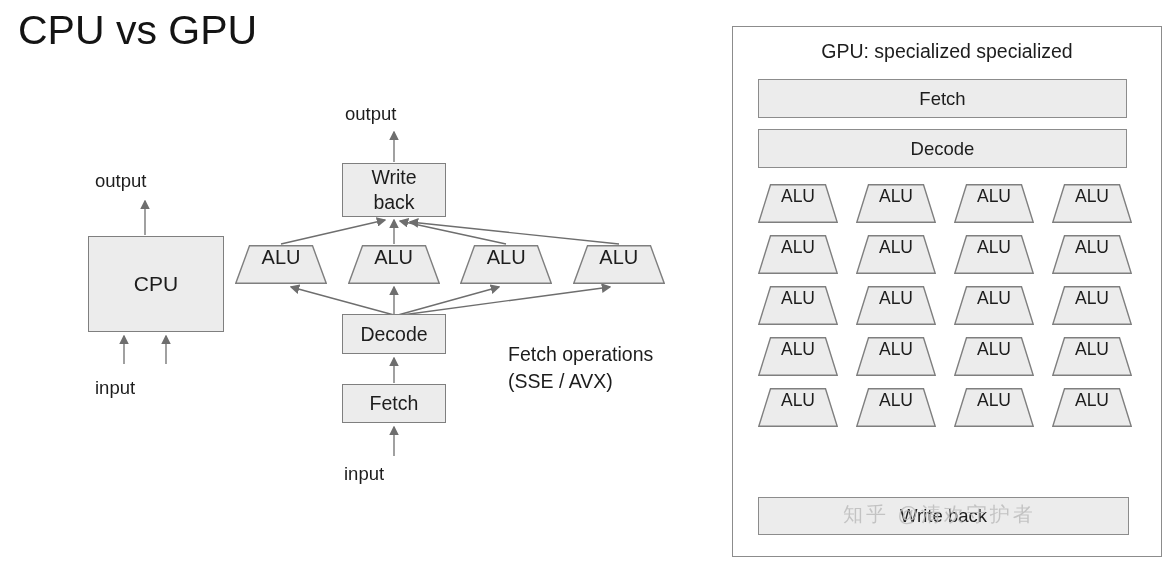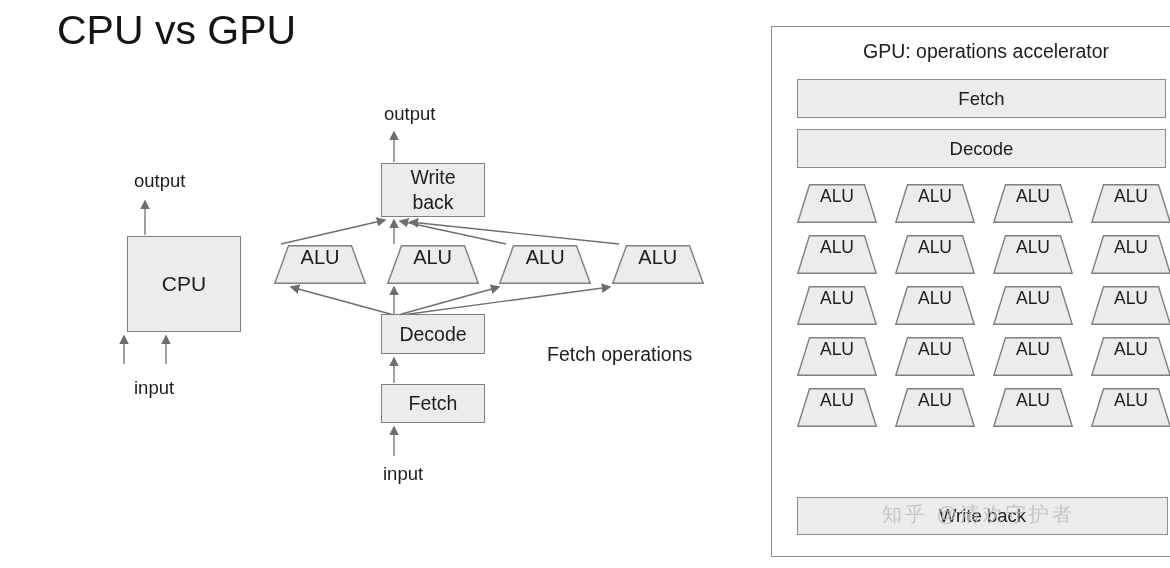--- a/index.html
+++ b/index.html
@@ -7,21 +7,21 @@
     --panel-border:#8c8c8c; --text:#1d1d1d; --watermark:#bdbdbd;
   }
   html,body{margin:0;padding:0;background:#fff;}
   #stage{
     position:relative; width:1170px; height:568px; background:#fff;
     font-family:"Liberation Sans","DejaVu Sans",sans-serif; color:var(--text);
     overflow:hidden;
   }
   #arrows{position:absolute;left:0;top:0;pointer-events:none;}
   #arrows line{stroke:var(--arrow);stroke-width:1.3;}
-  .abs{position:absolute;margin-left:39px;}
+  .abs{position:absolute;}
   .page-title{font-size:41px;font-weight:400;color:#141414;letter-spacing:0;line-height:1.1;}
   .lbl{font-size:18.5px;text-align:left;line-height:1.2;}
   .box{
     background:var(--box-fill); border:1.5px solid var(--box-border);
     display:flex;align-items:center;justify-content:center;text-align:center;
     box-sizing:border-box; font-size:19.5px;
   }
   .wb-inner{display:inline-block;width:62px;line-height:1.3;}
   .alu-row{display:grid;grid-template-columns:repeat(4,92px);column-gap:20.6px;}
   .alu-cell{position:relative;width:92px;height:25px;text-decoration:underline;}
@@ -82,21 +82,21 @@
       <line x1="398" y1="315" x2="499" y2="287" marker-end="url(#ah)"></line>
       <line x1="402" y1="315" x2="610" y2="287" marker-end="url(#ah)"></line>
       <line x1="394" y1="383" x2="394" y2="358" marker-end="url(#ah)"></line>
       <line x1="394" y1="456" x2="394" y2="427" marker-end="url(#ah)"></line>
     </g>
   </svg>
 
   <div class="abs page-title" style="left:18px;top:8px;">CPU vs GPU</div>
 
   <div class="abs lbl" style="left:95px;top:170px;width:100px;">output</div>
-  <div class="abs box" style="left:88px;top:236px;width:114px;height:96px;font-size:21px;">
+  <div class="abs box" style="left:88px;top:236px;width:136px;height:96px;font-size:21px;">
     <span>CPU</span>
   </div>
   <div class="abs lbl" style="left:95px;top:377px;width:100px;">input</div>
 
   <div class="abs lbl" style="left:345px;top:103px;width:100px;">output</div>
 
   <div class="abs box" style="left:342px;top:163px;width:104px;height:54px;">
     <span class="wb-inner">Write back</span>
   </div>
 
@@ -136,24 +136,25 @@
   </div>
 
   <div class="abs box" style="left:342px;top:384px;width:104px;height:39px;">
     <span>Fetch</span>
   </div>
 
   <div class="abs lbl" style="left:344px;top:463px;width:100px;">input</div>
 
   <div class="abs annotation" style="left:508px;top:341px;">
     <div>Fetch operations</div>
+    <div>(SSE / AVX)</div>
   </div>
 
   <div class="abs gpu-panel">
-    <div class="gpu-title">GPU: operations accelerator</div>
+    <div class="gpu-title">GPU: specialized specialized</div>
 
     <div class="gpu-bar" style="top:52px;">
       <span>Fetch</span>
     </div>
     <div class="gpu-bar" style="top:102px;">
       <span>Decode</span>
     </div>
 
     <div class="gpu-grid">
 

